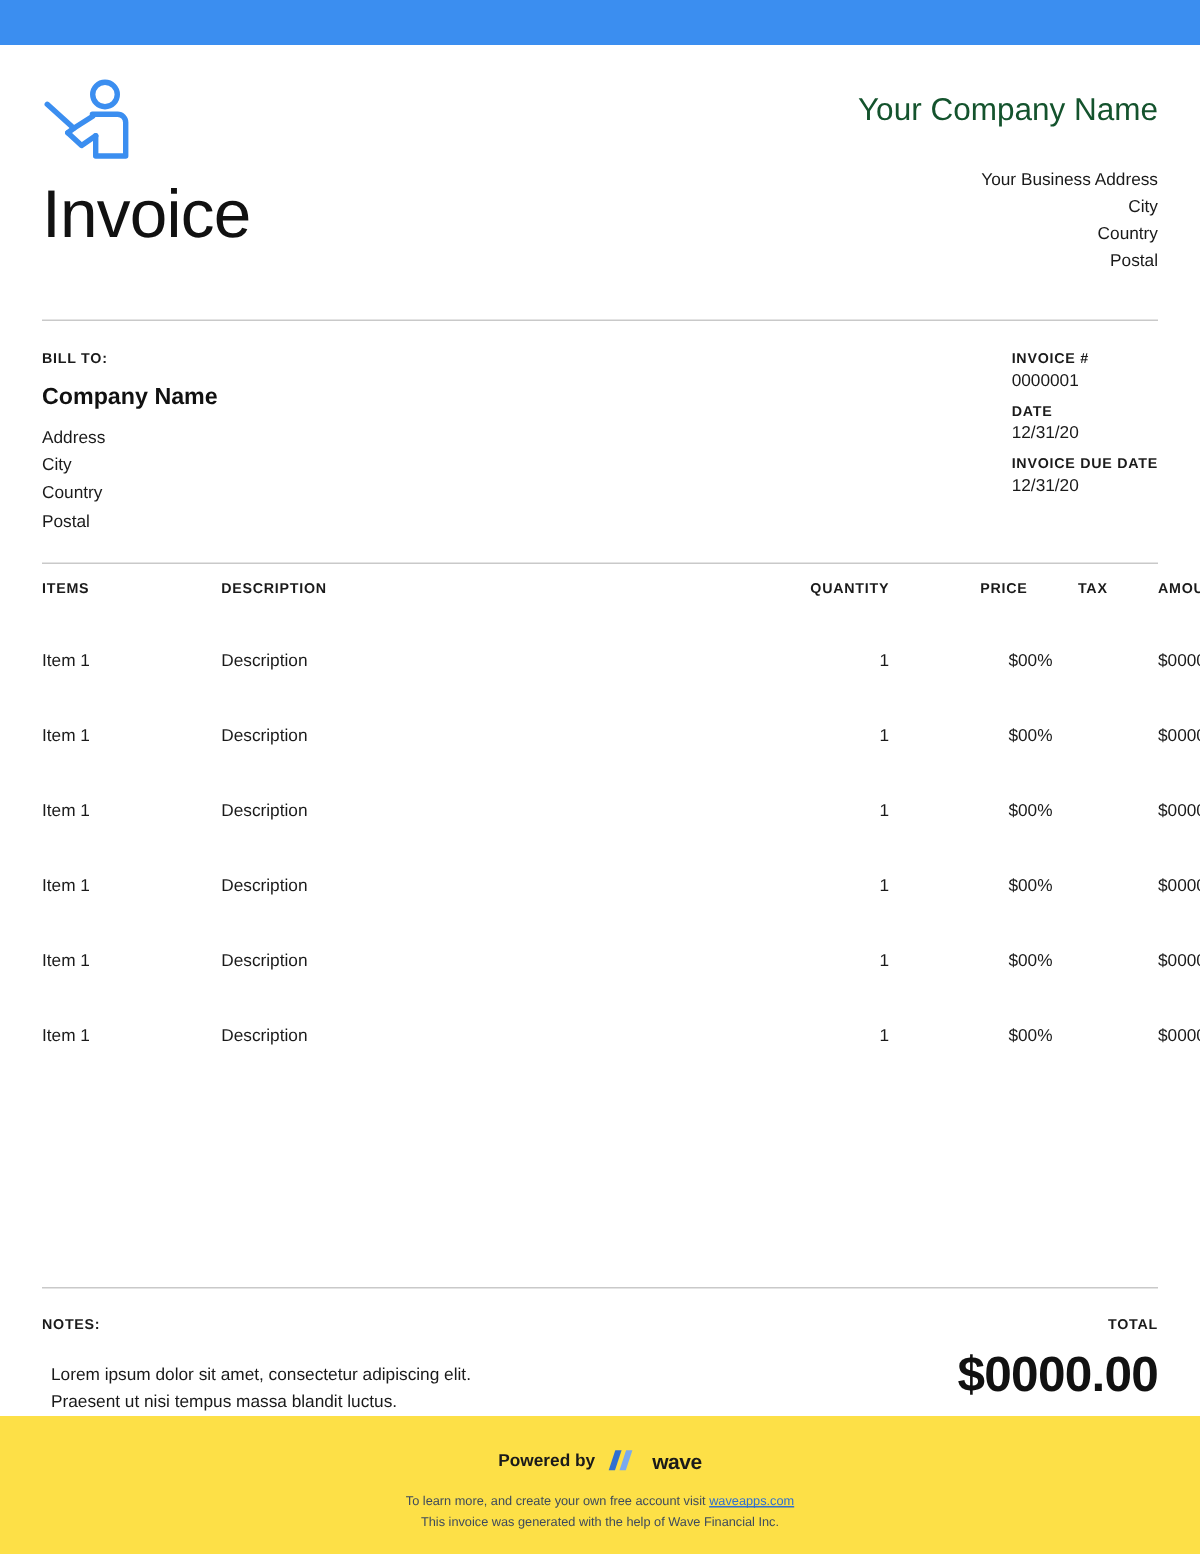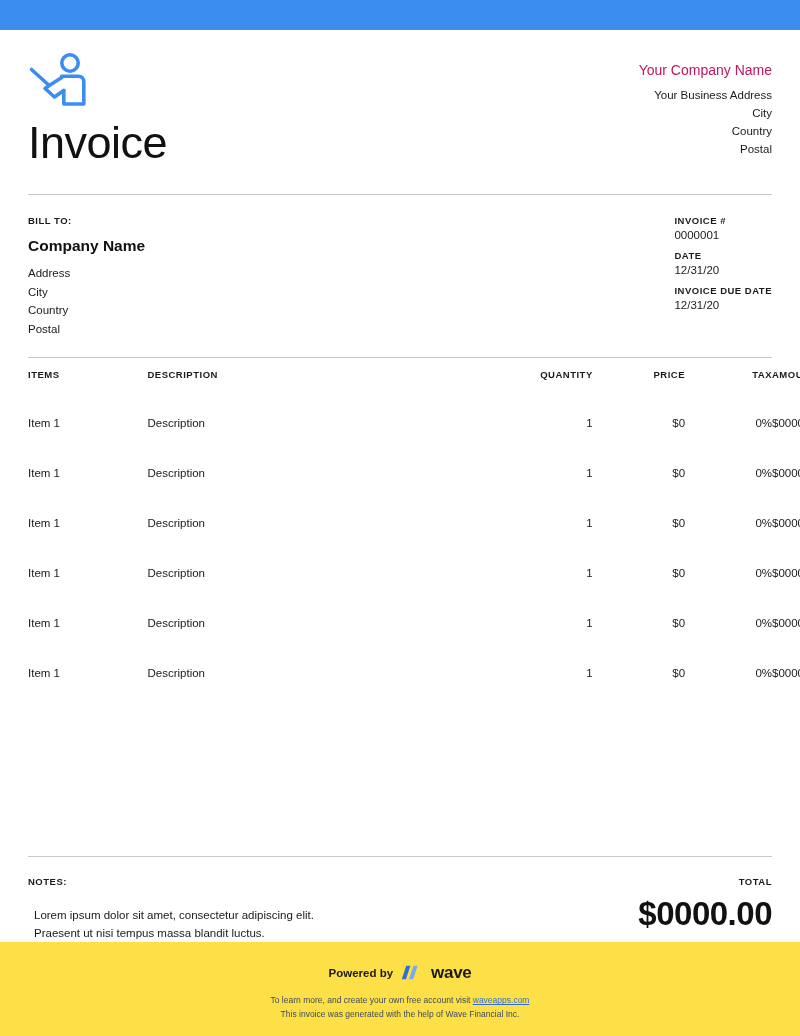--- a/index.html
+++ b/index.html
@@ -65,24 +65,24 @@
     letter-spacing: -0.5px;
     line-height: 1;
     margin-top: 12px;
     color: #111111;
   }
   .company-block {
     text-align: right;
     padding-top: 10px;
   }
   .company-name {
-    font-size: 14px;
+    font-size: 21px;
     font-weight: 400;
-    color: #be185d;
-    margin-bottom: 8px;
+    color: #14532d;
+    margin-bottom: 25px;
   }
   .company-line {
     font-size: 11.5px;
     color: #1a1a1a;
     line-height: 1.58;
   }
 
   
   .divider {
     height: 1px;
@@ -155,21 +155,21 @@
   .items-table td {
     font-size: 11.5px;
     color: #1a1a1a;
     padding: 19px 0 19px 0;
   }
   .items-table tbody tr:first-child td { padding-top: 29px; }
   .col-items { width: 110px; text-align: left; }
   .col-desc { width: 300px; text-align: left; }
   .col-qty { width: 110px; text-align: right; }
   .col-price { width: 85px; text-align: right; }
-  .col-tax { width: 80px; text-align: right; }
+  .col-tax { width: 80px; }
   .col-amount { width: 0; text-align: right; }
 
   .spacer { flex: 1 1 auto; min-height: 0; }
 
   
   .notes-row {
     display: flex;
     justify-content: space-between;
     align-items: flex-start;
     padding-top: 19px;
@@ -218,21 +218,21 @@
     font-weight: bold;
     color: #1a1a1a;
   }
   .wave-logo {
     display: inline-flex;
     align-items: center;
     gap: 5px;
   }
   .wave-mark { width: 26px; height: 15px; display: block; }
   .wave-word {
-    font-size: 17px;
+    font-size: 14px;
     font-weight: bold;
     color: #1a1a1a;
     letter-spacing: -0.3px;
     line-height: 1;
   }
   .fineprint {
     font-size: 8.5px;
     color: #3d4a5c;
     line-height: 1.62;
   }

